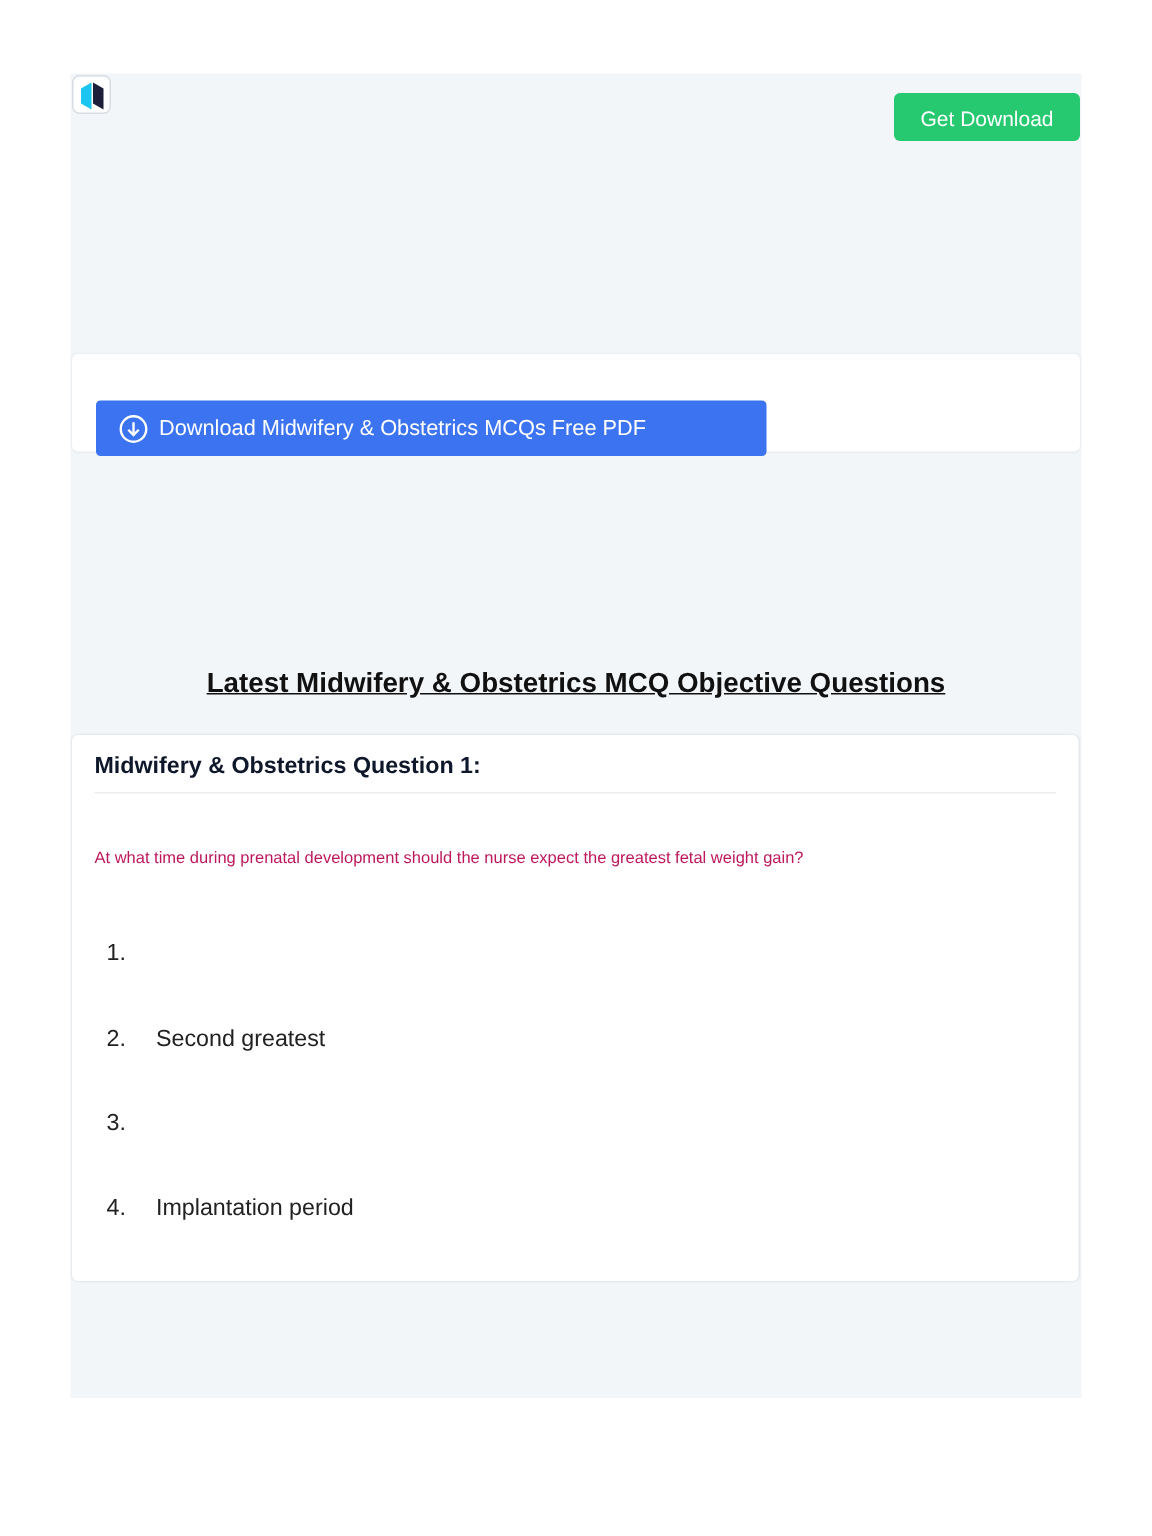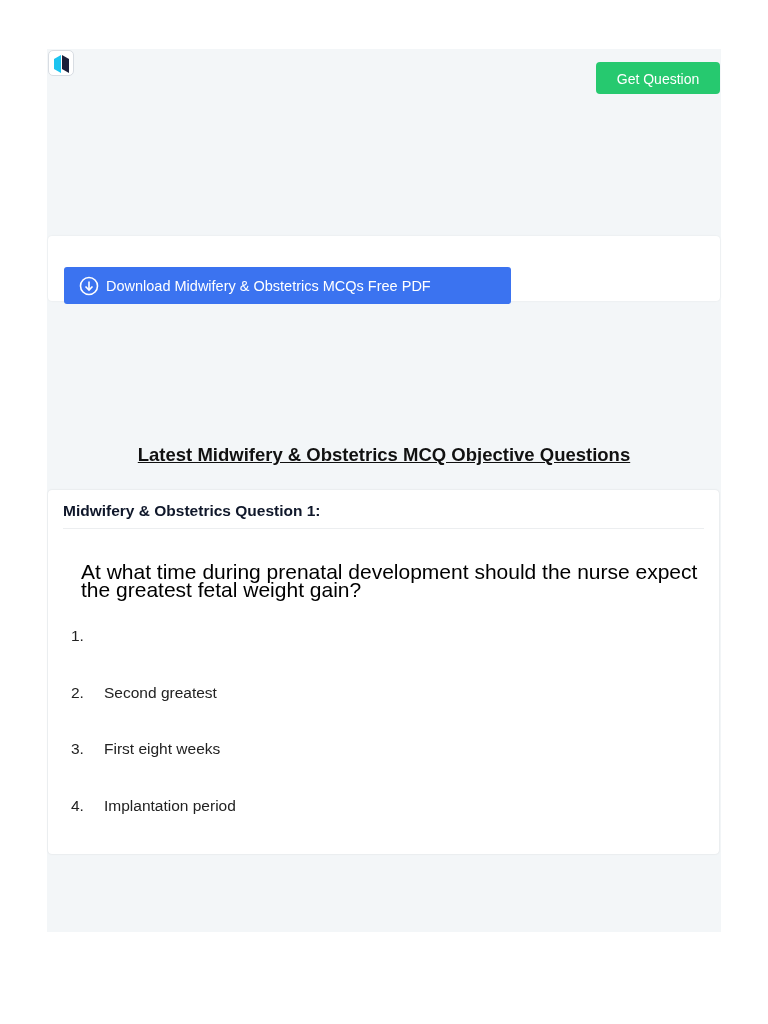--- a/index.html
+++ b/index.html
@@ -23,38 +23,38 @@
                 color: #3a3d42; line-height: 28px; }
   .hero-updated { position: absolute; left: 15px; top: 87px; display: flex; align-items: center;
                   color: #6d7278; font-size: 13.5px; font-style: italic; }
   .hero-updated svg { margin-right: 7px; }
   .section-heading { position: absolute; left: 0; top: 395px; width: 674px; text-align: center;
                      font-size: 18.5px; font-weight: bold; text-decoration: underline; color: #111; }
   .question-card { position: absolute; left: 1px; top: 441px; width: 671px; height: 364px; background: #fff;
                    border-radius: 4px; box-shadow: 0 0 2px rgba(0,0,0,0.12); }
   .q-header { position: absolute; left: 15px; top: 12px; font-size: 15.5px; font-weight: bold; color: #0f172a; }
   .q-divider { position: absolute; left: 15px; top: 38px; width: 641px; height: 1px; background: #eceef0; }
-  .q-text { position: absolute; left: 33px; top: 73px; width: 640px; font-size: 21px; line-height: 18px; color: #000000; }
+  .q-text { position: absolute; left: 15px; top: 73px; width: 640px; font-size: 11px; line-height: 18px; color: #be185d; }
   .options { position: absolute; left: 15px; top: 137px; width: 640px; margin: 0; padding: 0; list-style: none; }
   .option { height: 56.5px; display: flex; font-size: 15.5px; color: #222; }
   .option .num { width: 41px; padding-left: 8px; box-sizing: border-box; }
 </style>
 </head>
 <body>
 
 <div class="page">
 
   <div class="logo">
     <svg width="18" height="20" viewBox="0 0 18 20">
       <polygon points="1,5 8,1 8,19 1,15" fill="#1cc4f0"></polygon>
       <polygon points="9,1 16,5 16,19 9,15" fill="#1b1f3a"></polygon>
     </svg>
   </div>
 
-  <button class="get-started">Get Question</button>
+  <button class="get-started">Get Download</button>
 
   <div class="download-card">
     <div class="download-btn">
       <svg width="20" height="20" viewBox="0 0 20 20">
         <circle cx="10" cy="10" r="8.5" fill="none" stroke="#fff" stroke-width="1.6"></circle>
         <line x1="10" y1="5.5" x2="10" y2="14" stroke="#fff" stroke-width="1.6"></line>
         <polyline points="6.5,10.5 10,14 13.5,10.5" fill="none" stroke="#fff" stroke-width="1.6"></polyline>
       </svg>
       <span>Download Midwifery &amp; Obstetrics MCQs Free PDF</span>
     </div>
@@ -70,21 +70,20 @@
     <ul class="options">
       <li class="option">
         <span class="num">1.</span>
       </li>
       <li class="option">
         <span class="num">2.</span>
         <span>Second greatest</span>
       </li>
       <li class="option">
         <span class="num">3.</span>
-        <span>First eight weeks</span>
       </li>
       <li class="option">
         <span class="num">4.</span>
         <span>Implantation period</span>
       </li>
     </ul>
   </div>
 
 </div>
 

